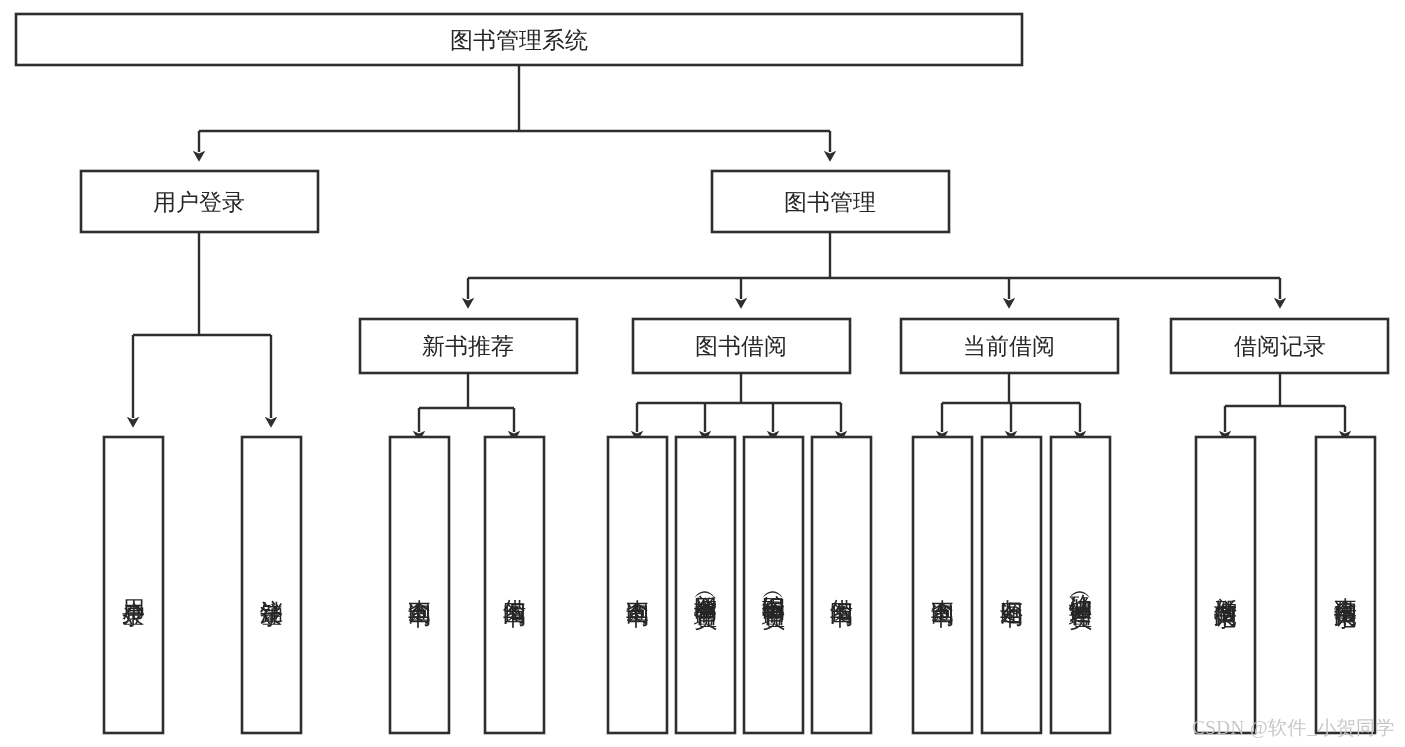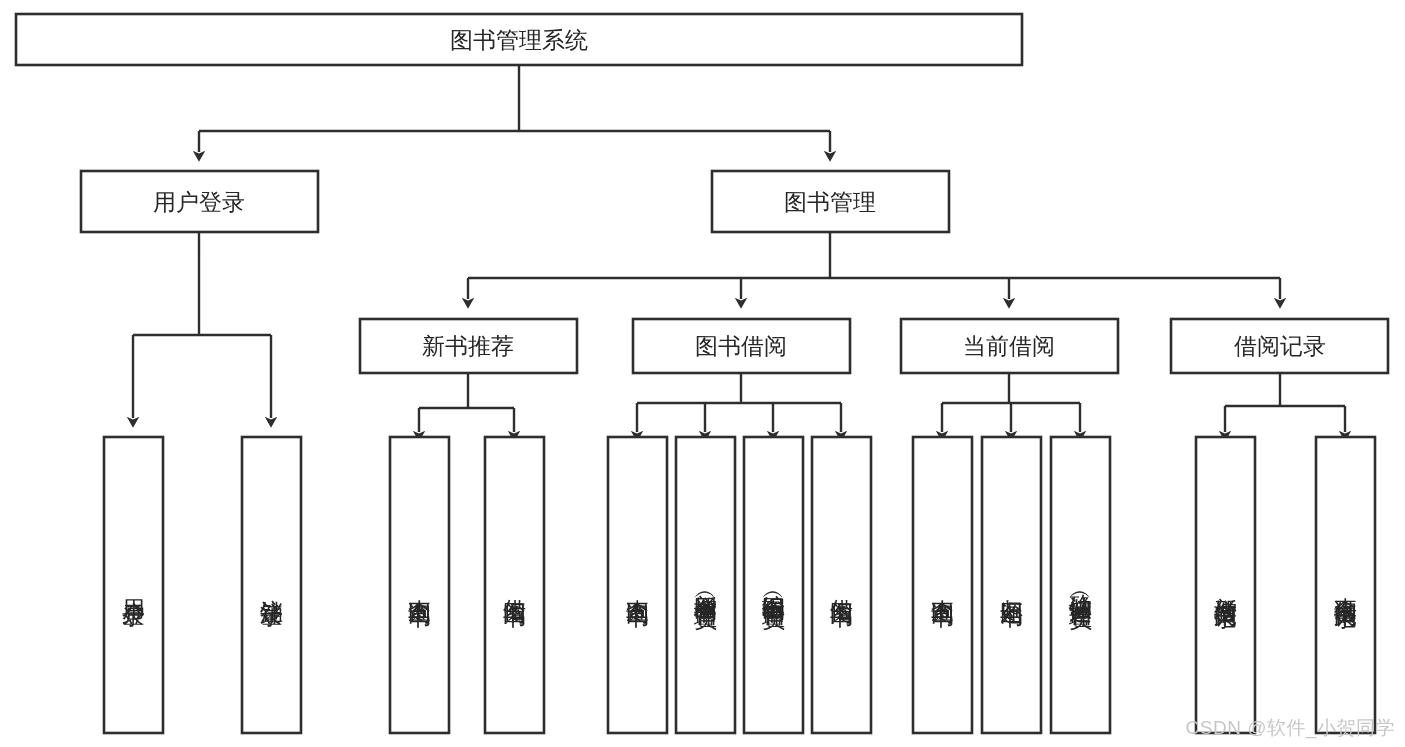--- a/index.html
+++ b/index.html
@@ -65,21 +65,21 @@
     line-height: 1.18;
     letter-spacing: 2px;
     white-space: nowrap;
     pointer-events: none;
   }
   .watermark {
     position: absolute;
     right: 10px;
     bottom: 6px;
     color: #c7c7c7;
-    font-family: Liberation Sans, sans-serif;
+    font-family: Liberation Serif, serif;
     font-size: 19px;
     letter-spacing: 0.5px;
     white-space: nowrap;
   }
 </style>
 </head>
 <body>
 
 <div id="diagram-root">
 

